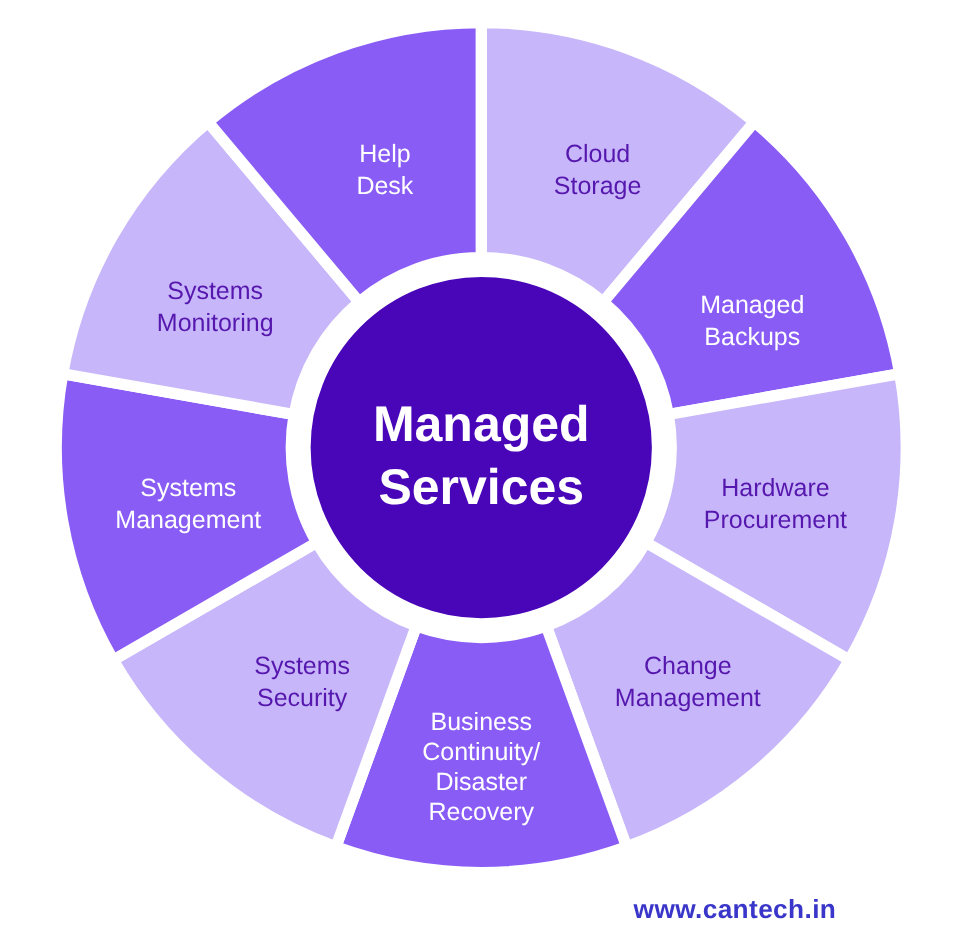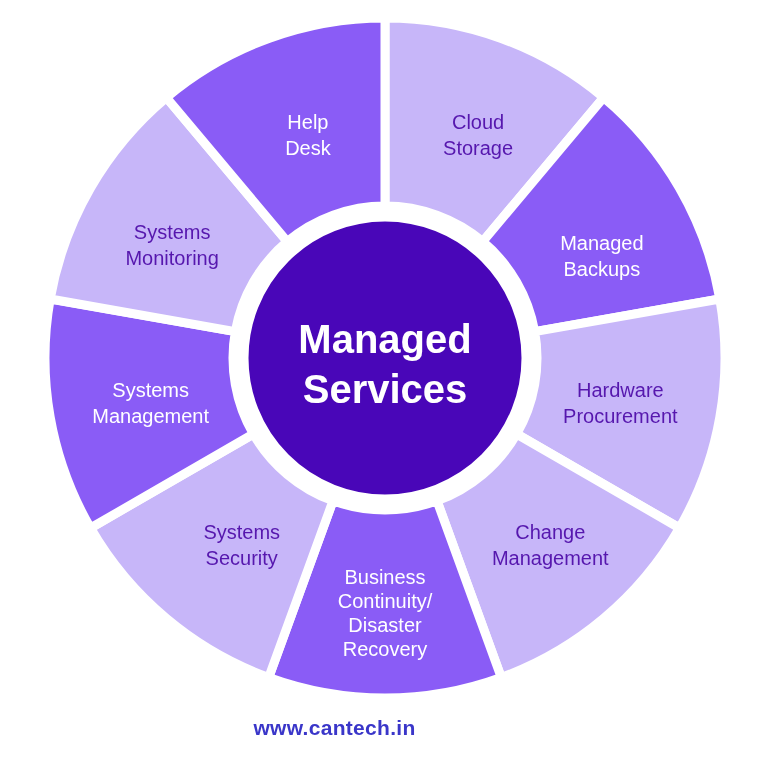--- a/index.html
+++ b/index.html
@@ -18,21 +18,21 @@
   .stage svg {
     position: absolute;
     left: 0;
     top: 0;
   }
   .footer {
     position: absolute;
     left: 0;
     width: 669px;
     top: 716px;
-    text-align: center;
+    text-align: right;
     font-size: 21px;
     font-weight: 700;
     letter-spacing: 0.3px;
   }
   .wedge-label {
     font-family: "Liberation Sans", sans-serif;
   }
 </style>
 </head>
 <body>

